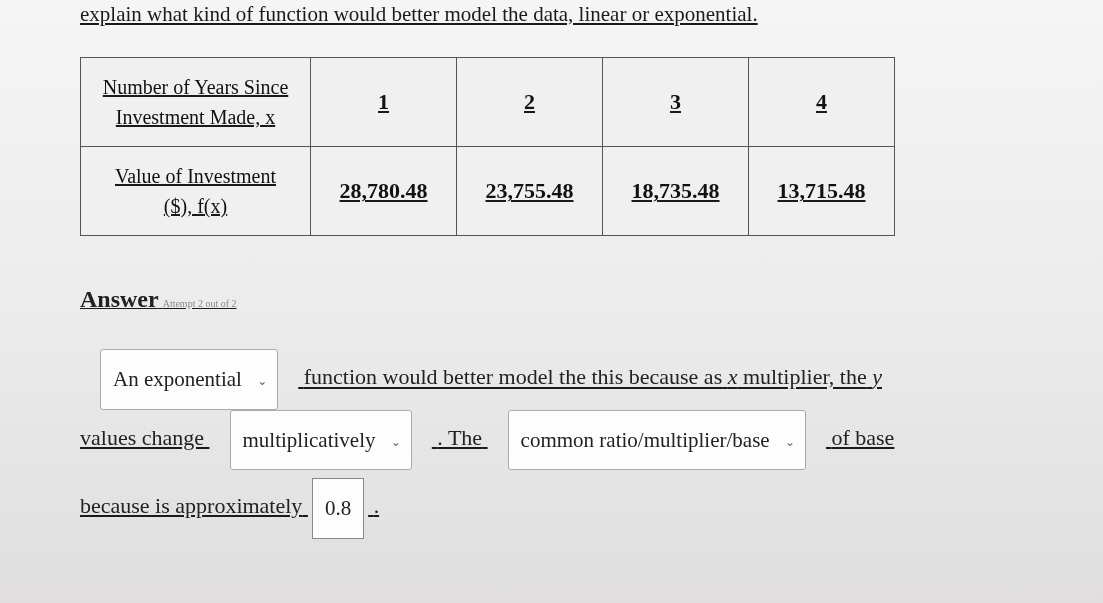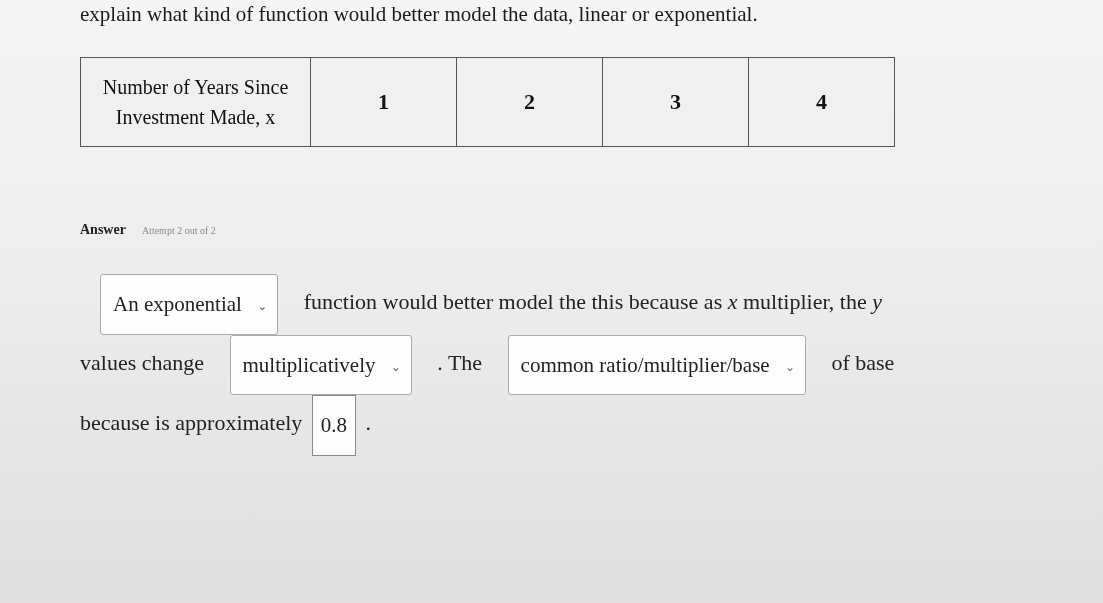--- a/index.html
+++ b/index.html
@@ -15,33 +15,34 @@
       width: 1103px;
       height: 603px;
       overflow: hidden;
       position: relative;
     }
     .page {
       background: linear-gradient(180deg, #f5f5f5 0%, #ececec 50%, #e0dede 100%);
       width: 100%;
       height: 100%;
       padding: 0 20px 20px 80px;
+      text-decoration: underline;
     }
     .question-text {
       font-size: 21px;
       color: #1a1a1a;
       font-weight: 400;
       margin-bottom: 28px;
       line-height: 1.4;
       white-space: nowrap;
       overflow: hidden;
     }
     .data-table {
       border-collapse: collapse;
-      margin-bottom: 73px;
+      margin-bottom: 50px;
       background: #f0f0f0;
     }
     .data-table td, .data-table th {
       border: 1.5px solid #555;
       padding: 18px 14px;
       text-align: center;
       font-size: 22px;
       font-weight: 400;
       color: #111;
     }
@@ -53,24 +54,24 @@
     }
     .data-table .data-cell {
       width: 146px;
       font-size: 22px;
       font-weight: 600;
     }
     .answer-section {
       margin-top: 38px;
     }
     .answer-label {
-      font-size: 14px;
+      font-size: 24px;
       font-weight: 700;
       color: #222;
-      margin-right: 12px;
+      margin-right: 0;
     }
     .attempt-text {
       font-size: 10px;
       color: #888;
       font-weight: 400;
     }
     .answer-body {
       margin-top: 36px;
       font-size: 22px;
       line-height: 2.4;
@@ -91,47 +92,54 @@
       display: inline-block;
       margin-left: 10px;
       font-size: 12px;
       color: #666;
       vertical-align: middle;
     }
     .input-box {
       display: inline-block;
       border: 1.5px solid #888;
       background: #fdfdfd;
-      padding: 4px 4px;
+      padding: 4px 12px;
       font-size: 21px;
       color: #222;
       min-width: 44px;
       text-align: center;
       vertical-align: middle;
-      margin: 0 4px;
+      margin: 8px 4px;
     }
     .italic-var {
       font-style: italic;
       font-family: Georgia, serif;
     }
   </style>
 </head>
 <body>
 
 <div class="page">
   <div class="question-text">explain what kind of function would better model the data, linear or exponential.</div>
 
   <table class="data-table">
     <tbody>
         <tr>
       <td class="row-header">Number of Years Since Investment Made, x</td>
       <td class="data-cell">1</td>
       <td class="data-cell">2</td>
       <td class="data-cell">3</td>
       <td class="data-cell">4</td>
+    </tr>
+    <tr>
+      <td class="row-header">Value of Investment ($), f(x)</td>
+      <td class="data-cell">28,780.48</td>
+      <td class="data-cell">23,755.48</td>
+      <td class="data-cell">18,735.48</td>
+      <td class="data-cell">13,715.48</td>
     </tr>
   </tbody>
     </table>
 
   <div class="answer-section">
     <span class="answer-label">Answer</span>
     <span class="attempt-text">Attempt 2 out of 2</span>
 
     <div class="answer-body">
       <span class="dropdown">

